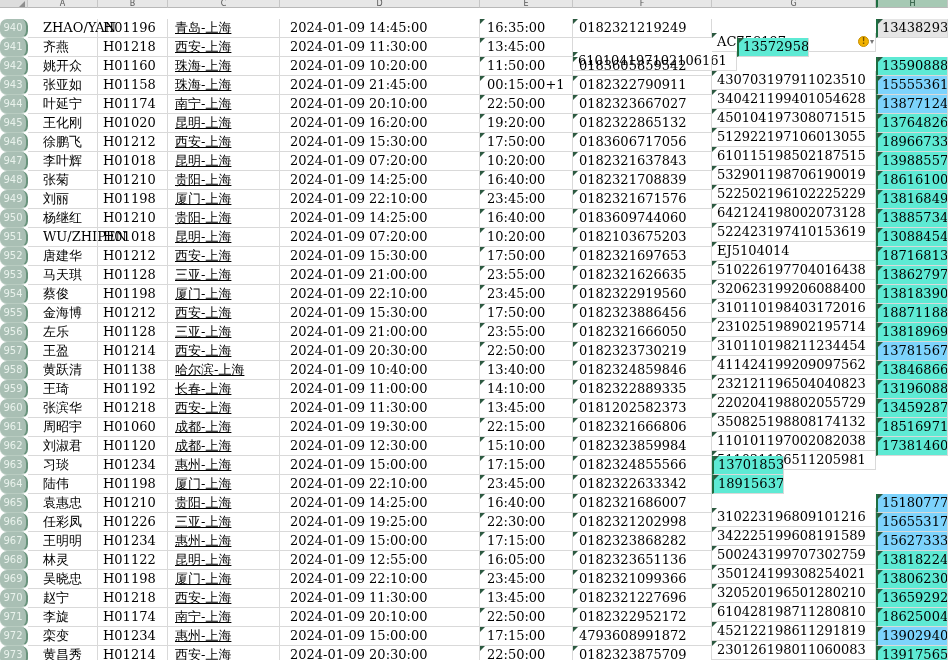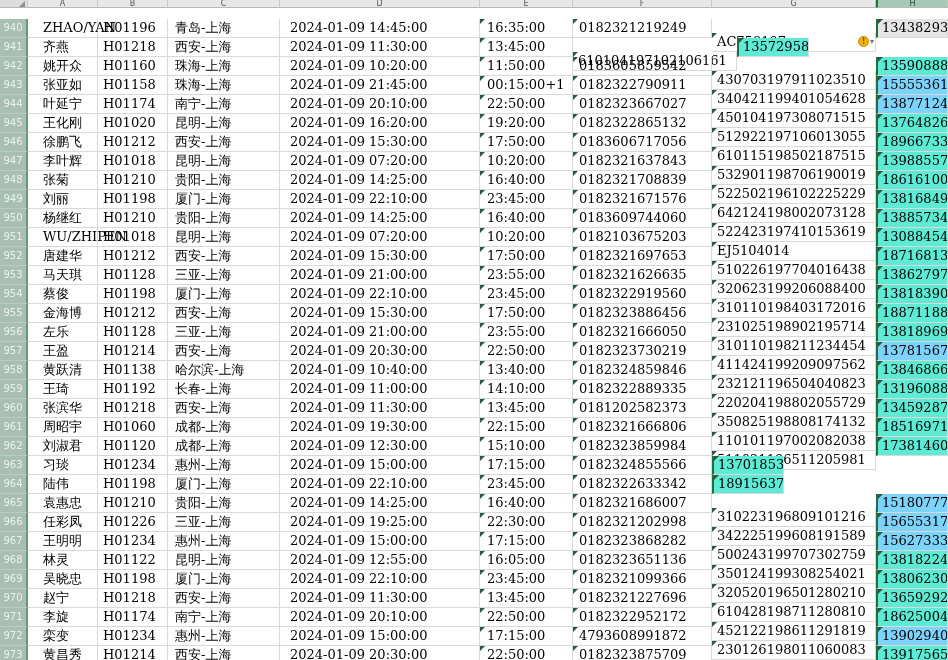--- a/index.html
+++ b/index.html
@@ -11,27 +11,27 @@
          border-bottom:1px solid #b8b8b8;font:8px/7px "DejaVu Sans",sans-serif;color:#555;
          text-align:center;overflow:hidden;}
   .corner{width:28px;background:#dddddd;position:relative;}
   .corner::after{content:"";position:absolute;right:2px;bottom:0;
          border-left:6px solid transparent;border-bottom:6px solid #8f8f8f;}
   .hsel{background:#a6c9b4 !important;border-left:2px solid #1e6e41;color:#1d4d33;}
   
   .r{display:flex;height:19px;}
   .rh{box-sizing:border-box;width:28px;background:#a9bfb4;border-right:2px solid #6a947d;
       border-bottom:1px solid #b9ccc1;color:#e9f2ec;font:10px/17px "DejaVu Sans",sans-serif;
-      text-align:center;overflow:hidden;}
+      text-align:center;overflow:hidden;border-radius:7px;}
   .cell{box-sizing:border-box;height:19px;border-right:1px solid #d9d9d9;
         border-bottom:1px solid #d9d9d9;position:relative;white-space:nowrap;overflow:hidden;
         font-size:13px;line-height:17px;color:#000;}
   .c0{width:70px;padding-left:15px;overflow:visible;}
   .c1{width:70px;padding-left:5px;}
-  .c2{width:112px;padding-left:7px;}
+  .c2{width:112px;padding-left:7px;text-decoration:underline;}
   .c3{width:200px;padding-left:10px;}
   .c4{width:93px;padding-left:7px;}
   .c5{width:139px;padding-left:6px;}
   .c6{width:164px;padding-left:5px;margin-top:14px;}
   .c7{width:72px;padding-left:4px;border-left:2px solid #1e6e41;background:#5eead4;}
   .c7.pink{background:#7dd3fc;}
   .c7.active{background:#e5e5e5;}
   .tri{position:absolute;top:0;left:0;width:0;height:0;
        border-top:5px solid #2c5940;border-right:5px solid transparent;}
   .warn{position:absolute;right:1px;top:3px;display:flex;align-items:center;gap:1px;}

